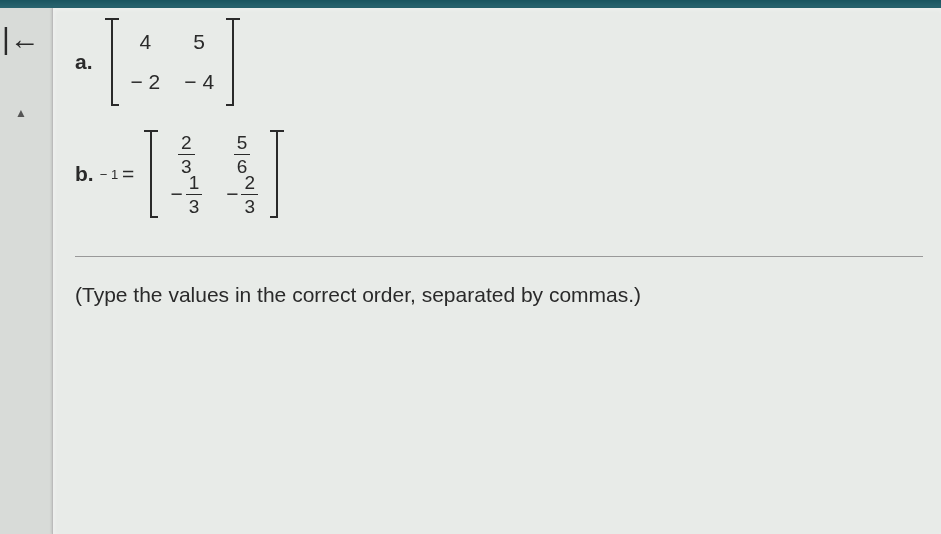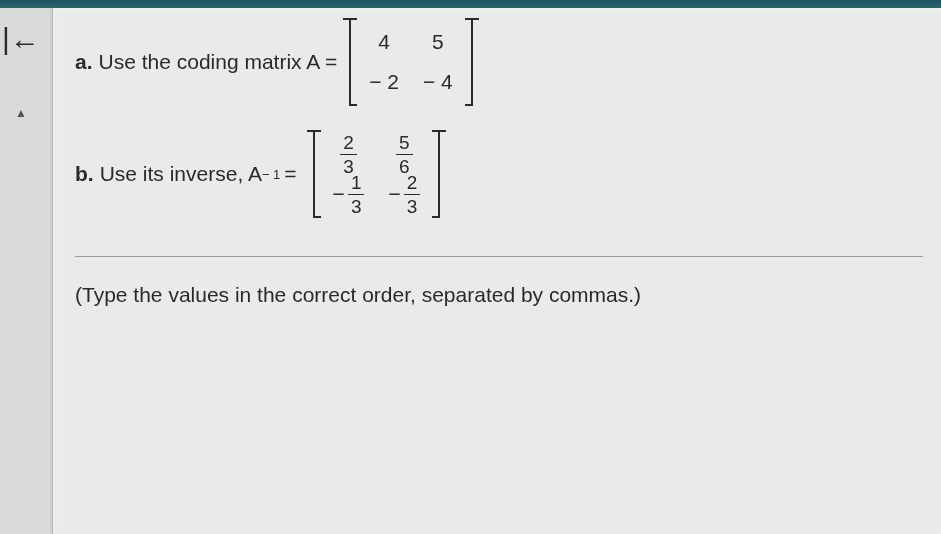--- a/index.html
+++ b/index.html
@@ -136,21 +136,20 @@
 <div class="back-arrow">
   <span>|←</span>
 </div>
 
 <div class="scroll-up">▲</div>
 
 <div class="paper">
 
   <div class="line">
     <span class="text part-label">a.</span>
-    <span class="text">Use the coding matrix A =</span>
 
     <span class="matrix">
       <span class="bracket left">
           <span class="tip-top"></span>
           <span class="tip-bot"></span>
         </span>
       <span class="mcol">
         <span class="mcell">4</span>
         <span class="mcell">− 2</span>
       </span>
@@ -161,21 +160,20 @@
       <span class="bracket right">
           <span class="tip-top"></span>
           <span class="tip-bot"></span>
         </span>
     </span>
 
   </div>
 
   <div class="line line2">
     <span class="text part-label">b.</span>
-    <span class="text">Use its inverse, A</span>
       <span class="text sup">− 1</span>
     <span class="text" style="margin:0 4px">=</span>
 
     <span class="matrix">
       <span class="bracket left">
           <span class="tip-top"></span>
           <span class="tip-bot"></span>
         </span>
       <span class="mcol">
         <span class="mcell">

